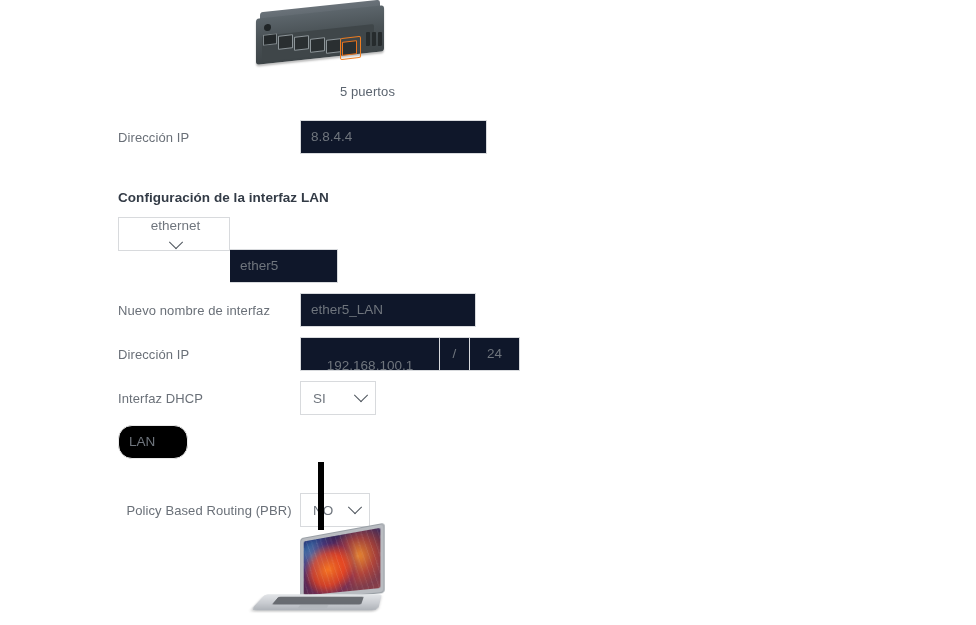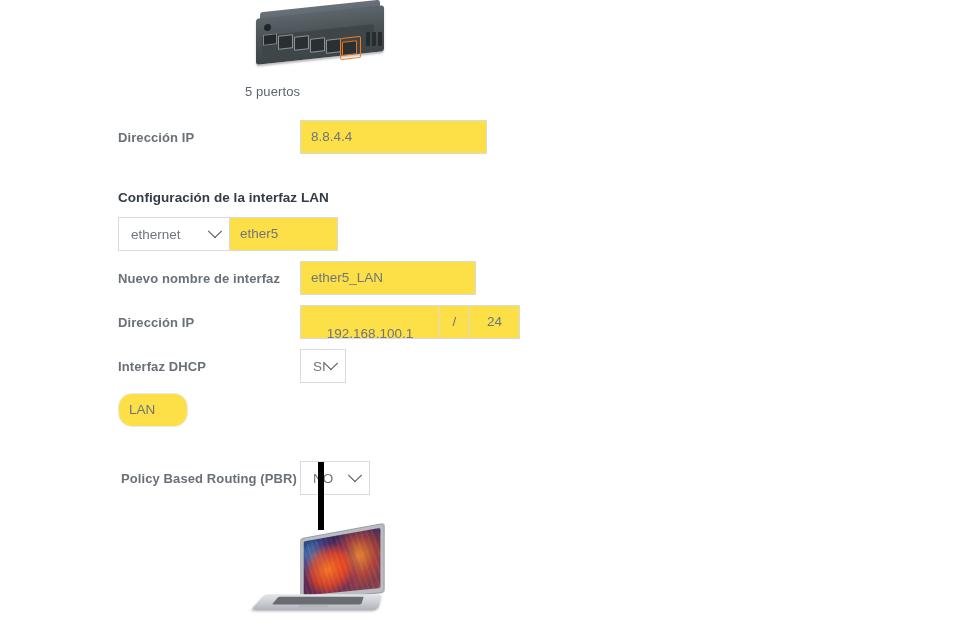--- a/index.html
+++ b/index.html
@@ -15,21 +15,21 @@
     -webkit-font-smoothing: antialiased;
     overflow: hidden;
   }
 
   
   .router-block {
     position: absolute;
     left: 245px;
     top: 2px;
     width: 150px;
-    text-align: left;
+    text-align: right;
   }
   .router-img {
     position: relative;
     width: 145px;
     height: 72px;
     margin: 0 auto;
   }
   .router-body {
     position: absolute;
     left: 8px;
@@ -156,63 +156,62 @@
     align-items: center;
     margin-bottom: 10px;
     min-height: 34px;
   }
   .row .lbl {
     width: 182px;
     flex: 0 0 182px;
     font-size: 13px;
     color: #6a7078;
     letter-spacing: .1px;
-    font-weight: bold;
   }
   .controls { display: flex; align-items: stretch; }
 
   .field {
     box-sizing: border-box;
     height: 34px;
     line-height: 32px;
     border: 1px solid #d8dadd;
-    background: #fde047;
+    background: #0f172a;
     font-size: 13.5px;
     color: #6f757d;
     padding: 0 10px;
     font-family: "Liberation Sans", sans-serif;
   }
   .field.dns { width: 187px; }
   .field.ifname { width: 176px; }
-  .field.ether { width: 108px; border-left: none; }
+  .field.ether { width: 108px; border-left: none; margin-top: 32px; }
   .field.ip { width: 140px; text-align: center; padding: 12px; }
   .field.slash { width: 30px; text-align: center; padding: 0; border-left: none; }
   .field.prefix { width: 50px; text-align: center; padding: 0; border-left: none; }
   .field.disabled {
-    background: #fde047;
+    background: #000000;
     border-color: #e9e9e9;
     width: 70px;
     border-radius: 14px;
   }
 
   .sel {
     box-sizing: border-box;
     height: 34px;
     border: 1px solid #d8dadd;
     background: #ffffff;
     font-size: 13.5px;
     color: #6f757d;
     display: flex;
     align-items: center;
     justify-content: space-between;
     padding: 0 9px 0 12px;
     position: relative;
   }
-  .sel.iface { width: 112px; }
-  .sel.dhcp  { width: 46px; align-items: center; }
+  .sel.iface { width: 112px; flex-direction: column; }
+  .sel.dhcp  { width: 76px; align-items: center; }
   .sel.pbr   { width: 70px; }
   .sel .chev {
     width: 9px; height: 9px;
     border-right: 1.6px solid #4d545c;
     border-bottom: 1.6px solid #4d545c;
     transform: rotate(45deg) translate(-2px,-2px);
     flex: 0 0 auto;
   }
 
   .pbr-row { margin-top: 34px; text-align: center; }

